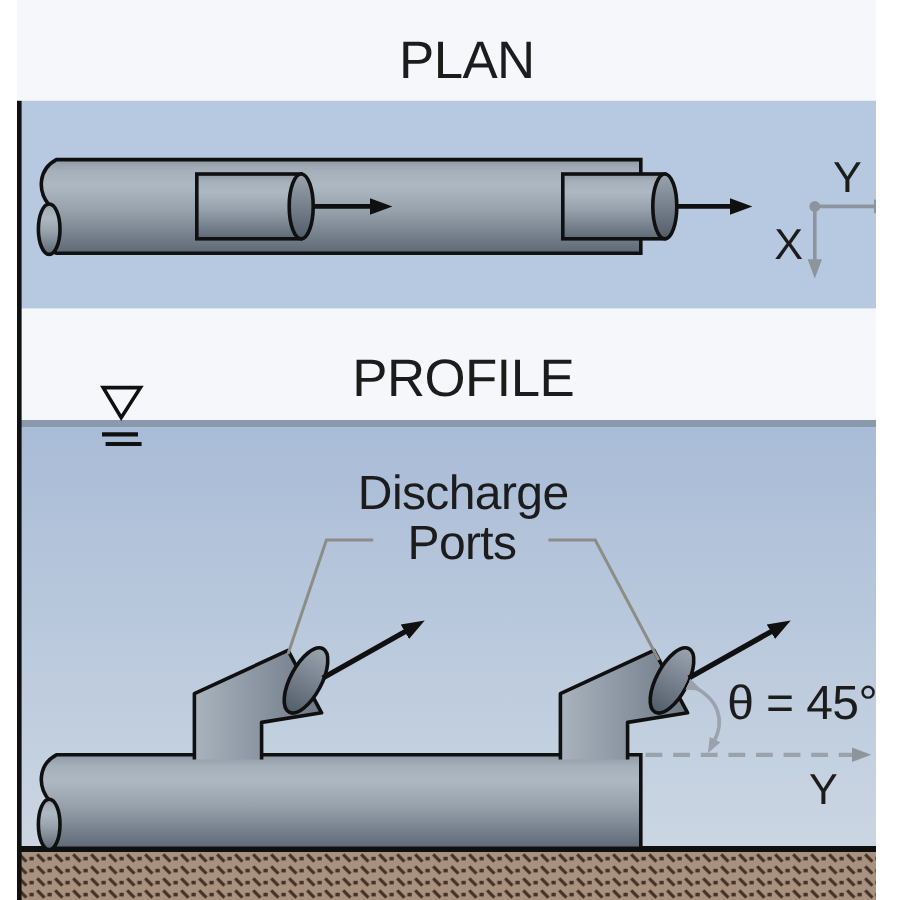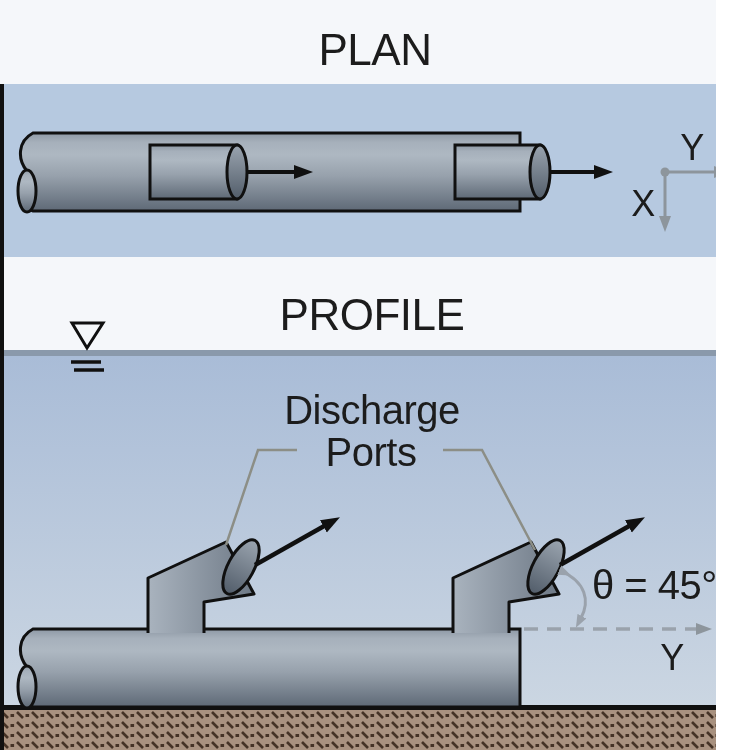--- a/index.html
+++ b/index.html
@@ -1,20 +1,21 @@
 <!DOCTYPE html>
 <html><head>
 <meta charset="utf-8">
 <style>
   html,body{margin:0;padding:0;background:#ffffff;}
   .stage{
     position:relative;
     width:716px;height:750px;
     font-family:"Liberation Sans", sans-serif;
     overflow:hidden;
+    margin-left:14px;
   }
   svg{display:block;}
   text{
     font-family:"Liberation Sans", sans-serif;
     fill:#1c1c1c;
     letter-spacing:-0.5px;
   }
   .title-text{font-size:44px;font-weight:400;}
   .label-text{font-size:40px;font-weight:400;}
   .axis-text{font-size:36px;font-weight:400;}

